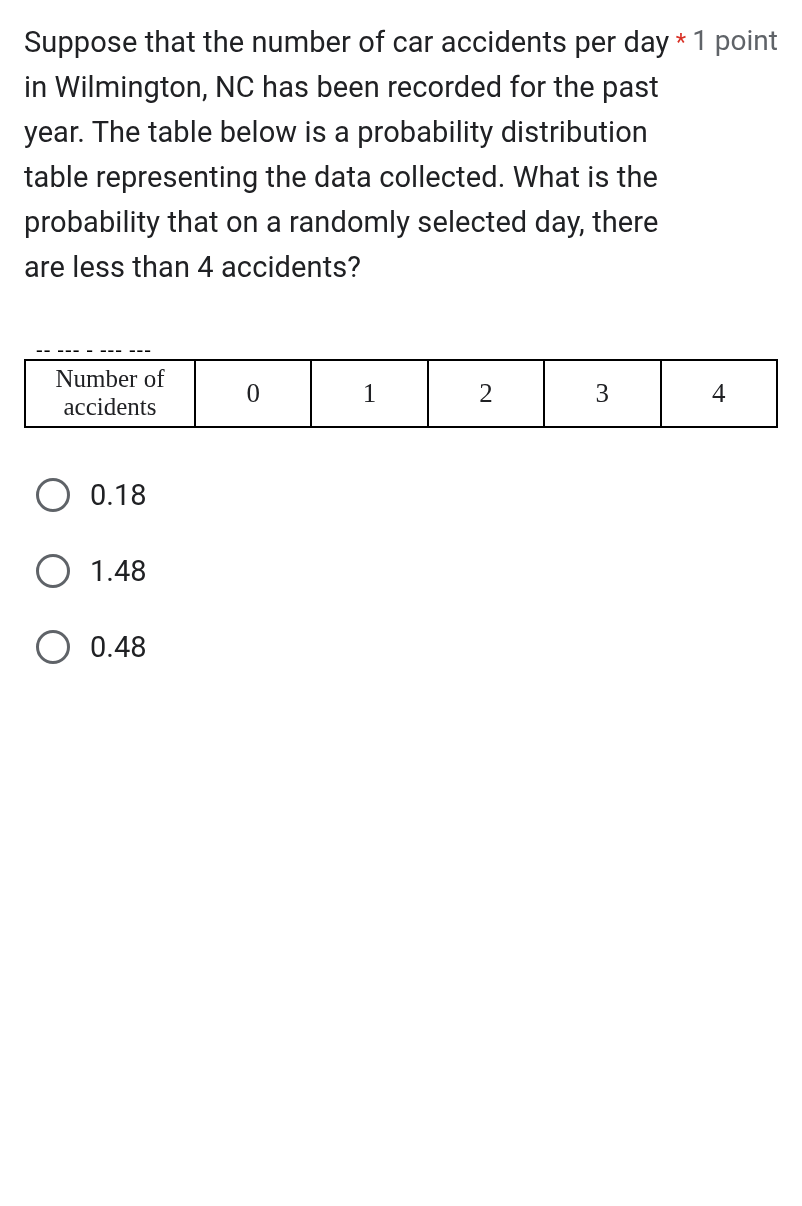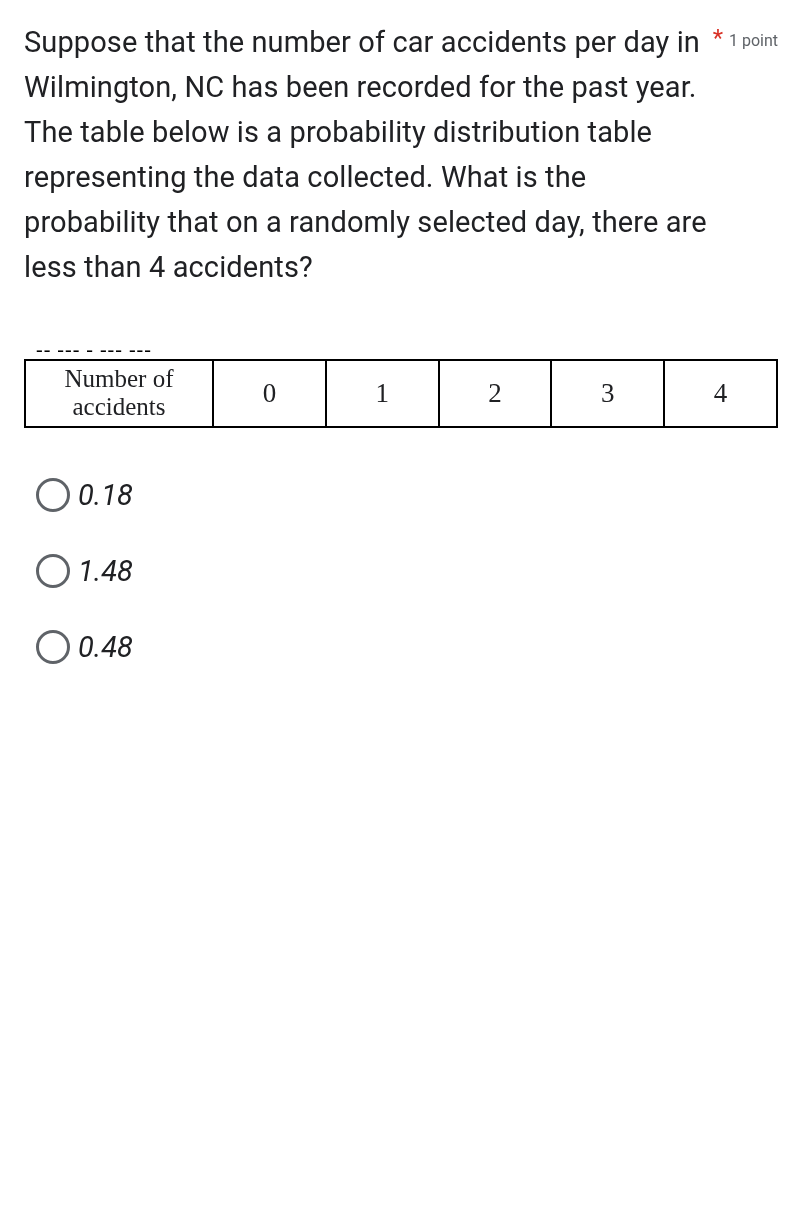--- a/index.html
+++ b/index.html
@@ -32,21 +32,21 @@
       gap: 6px;
       white-space: nowrap;
       padding-top: 4px;
     }
     .required-asterisk {
       color: #d93025;
       font-size: 24px;
     }
     .points {
       color: #5f6368;
-      font-size: 16px;
+      font-size: 28px;
     }
     .table-wrapper {
       margin-bottom: 50px;
     }
     .dashes {
       font-family: 'Times New Roman', serif;
       font-size: 20px;
       letter-spacing: 1px;
       margin-left: 12px;
       margin-bottom: -2px;
@@ -62,32 +62,31 @@
       text-align: center;
       font-size: 27px;
       padding: 6px 4px;
       height: 50px;
       vertical-align: middle;
     }
     td.row-header {
       font-size: 25px;
       line-height: 1.15;
       padding: 4px 6px;
-      width: 188px;
+      width: 170px;
     }
     .options {
       padding-left: 12px;
     }
     .option {
       display: flex;
       align-items: center;
-      gap: 8px;
+      gap: 20px;
       margin-bottom: 42px;
       cursor: pointer;
-      font-style: italic;
     }
     .radio {
       width: 34px;
       height: 34px;
       border: 3px solid #5f6368;
       border-radius: 50%;
       flex-shrink: 0;
     }
     .option-label {
       font-size: 29px;

